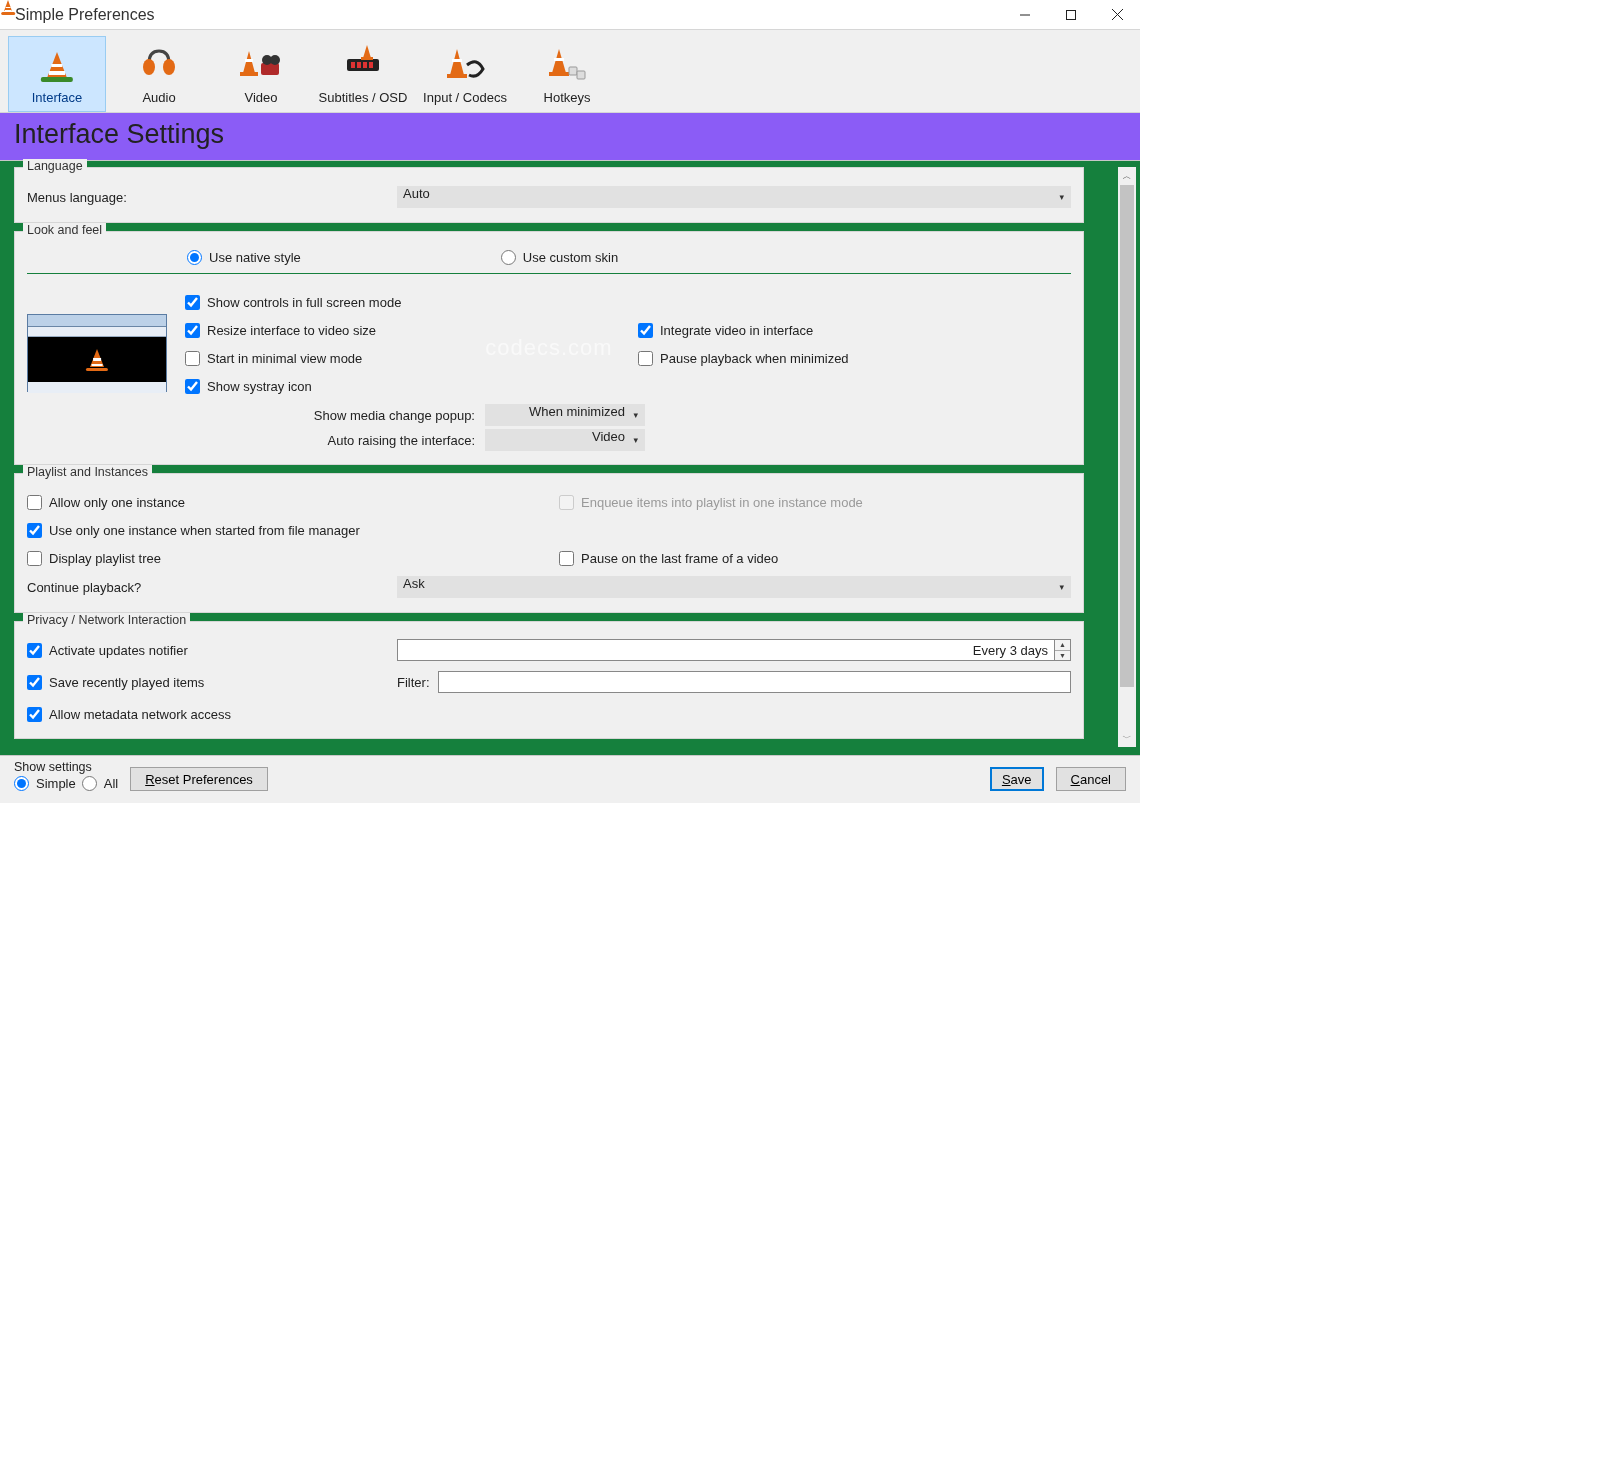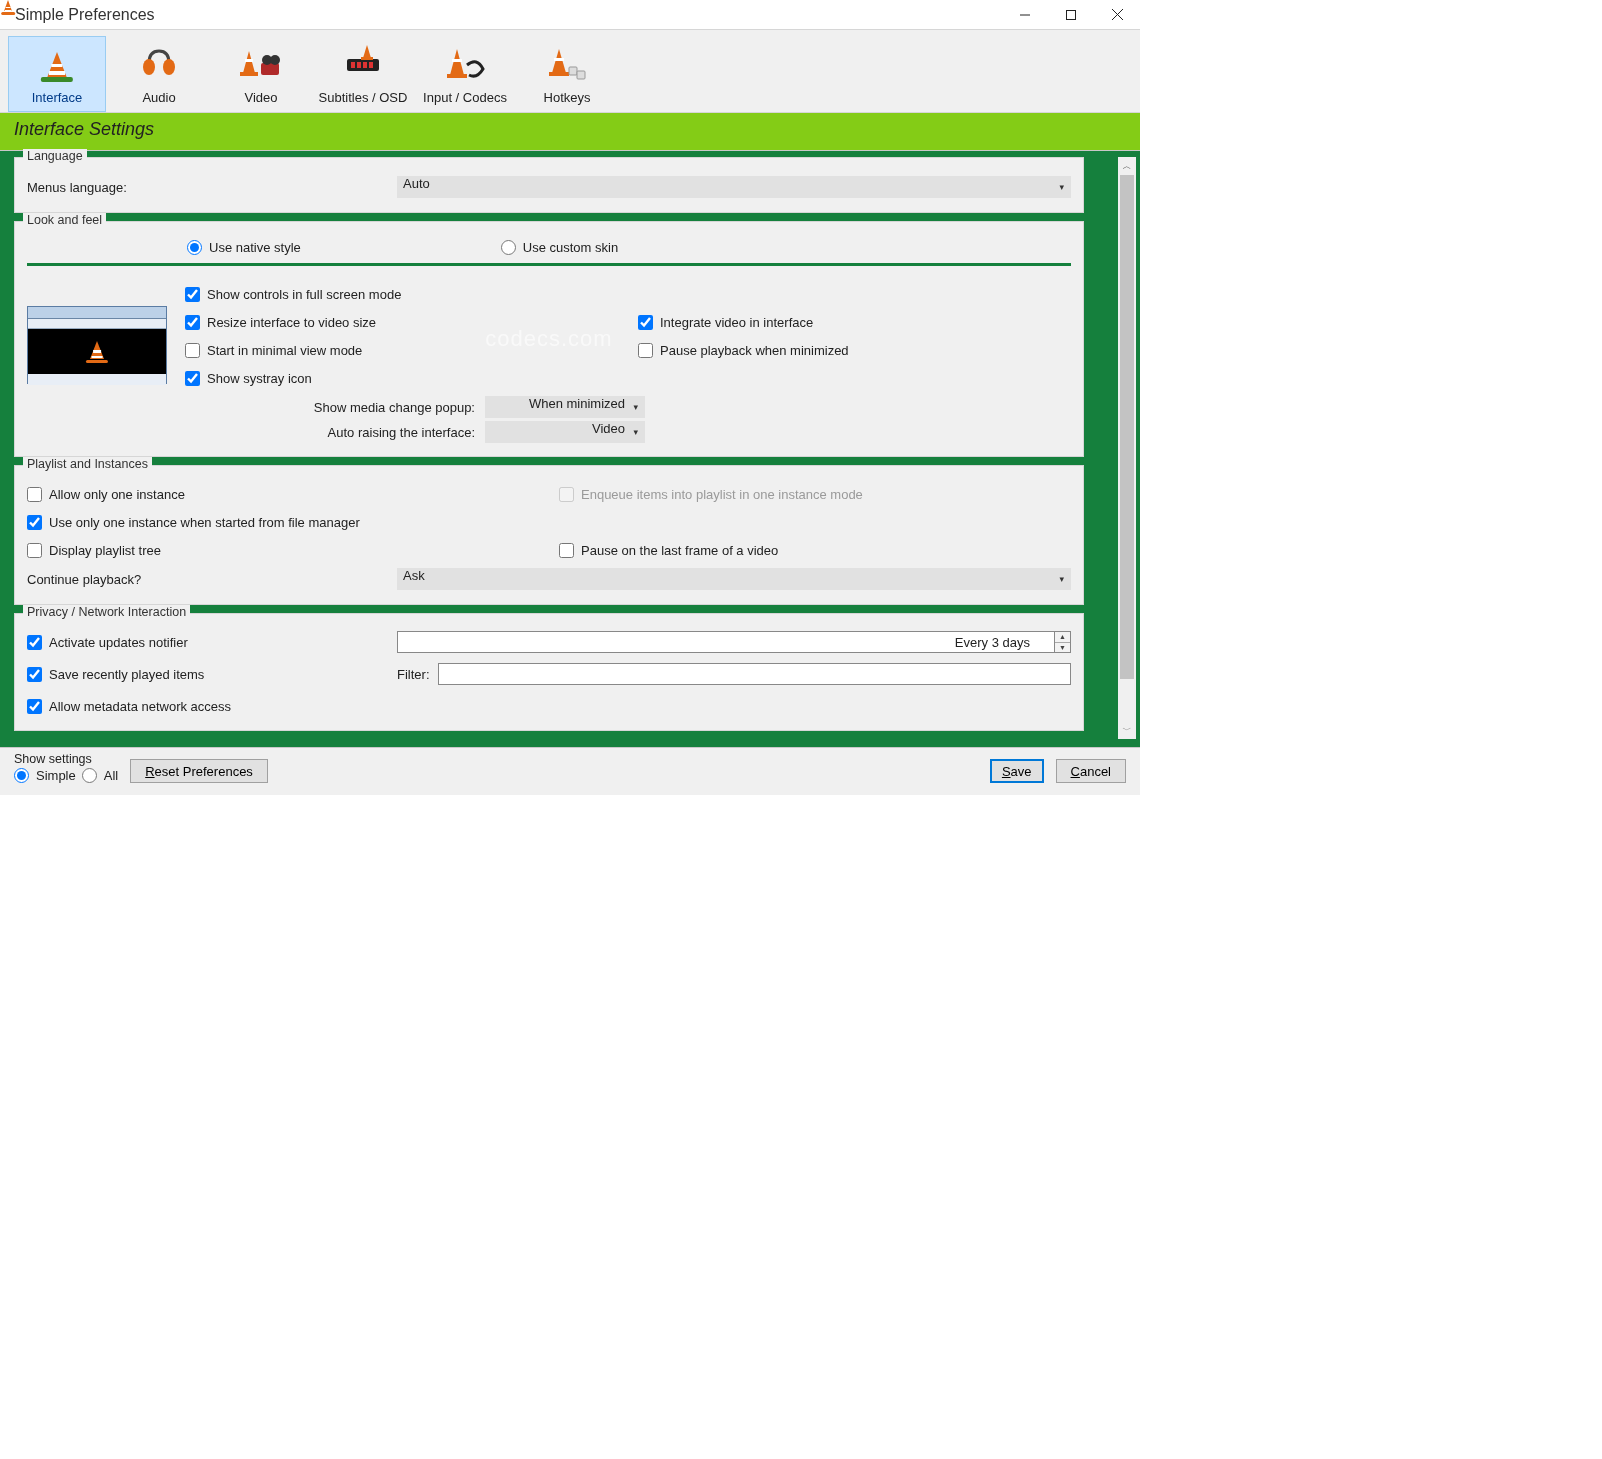--- a/index.html
+++ b/index.html
@@ -47,25 +47,24 @@
     color: #222;
   }
   .tab.selected {
     background: #cce6ff;
     border: 1px solid #99ccf2;
     color: #003a87;
   }
   .tab .tab-icon { height: 46px; display:flex; align-items:center; justify-content:center; }
   .tab .tab-label { margin-top: 2px; }
   .page-title {
-    background: #84cc16;
+    background: #8b5cf6;
     padding: 6px 14px 10px;
-    font-size: 18px;
+    font-size: 27px;
     border-bottom: 1px solid #c8c8c8;
-    font-style: italic;
   }
   
   .content-wrap {
     display: flex;
     background: #15803d;
     gap: 20px;
   }
   .content {
     flex: 1;
     padding: 6px 14px 8px 14px;
@@ -136,21 +135,21 @@
   label.chk.disabled { color: #9a9a9a; }
   .two-col {
     display: grid;
     grid-template-columns: 1fr 1fr;
     column-gap: 20px;
   }
   
   .radio-row {
     display:flex; gap: 200px;
     padding: 4px 0 8px 160px;
-    border-bottom: 3px solid #15803d;
+    border-bottom: 1px solid #15803d;
     margin-bottom: 14px;
   }
   label.radio {
     display:flex; align-items:center; gap:7px; font-size:13px;
   }
   label.radio input { width:15px; height:15px; margin:0; }
   .look-body {
     display:flex; gap:18px;
   }
   .preview {
@@ -176,21 +175,21 @@
     background:#e8eef6; height:11px;
   }
   .look-settings { flex:1; }
   .look-grid1 .row-narrow {
     display:grid; grid-template-columns: 290px 1fr; column-gap: 10px;
     align-items:center;
     text-align:right;
   }
   .spin-wrap { display:flex; align-items:center; }
   .spin {
-    height:22px; border:1px solid #888; padding:0 24px; background:#fff;
+    height:22px; border:1px solid #888; padding:0 6px; background:#fff;
     font-size:13px; display:flex; align-items:center; justify-content:flex-end;
     flex:1;
   }
   .spin-btns {
     width:16px; height:22px; border:1px solid #888; border-left:none;
     display:flex; flex-direction:column; background:#f3f3f3;
   }
   .spin-btns div { flex:1; display:flex; align-items:center; justify-content:center; font-size:7px; color:#444;}
   .spin-btns div:first-child { border-bottom:1px solid #aaa; }
   input[type=text].filter {

